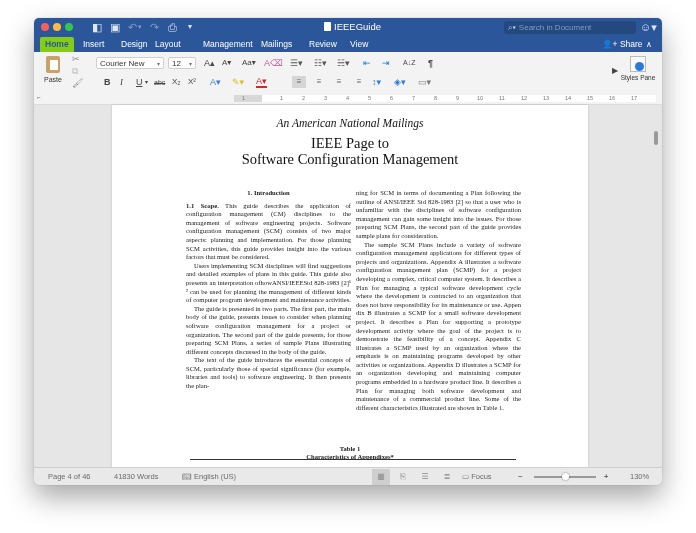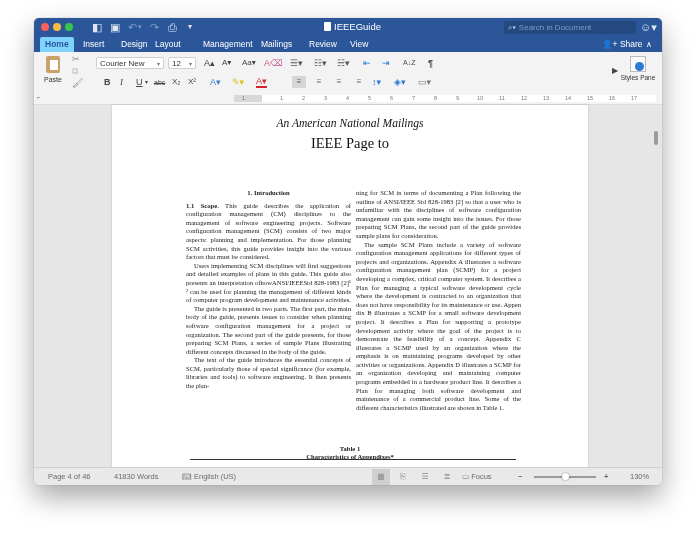--- a/index.html
+++ b/index.html
@@ -26,21 +26,21 @@
   .doc-title .docicon { display:inline-block; width:7px; height:9px; background:#fff; margin-right:3px; vertical-align:-1px; border-radius:1px; }
   .searchbox {
     position:absolute; left:470px; top:3px; width:132px; height:13px; background:#24497f;
     border-radius:3px; color:#7f9bc8; font-size:8px; line-height:13px; padding-left:4px; box-sizing:border-box;
   }
   .searchbox .sicon { color:#c9d6ea; margin-right:3px; }
   .smiley { position:absolute; left:606px; top:2px; color:#dfe6f3; font-size:11px; line-height:14px; }
   
   .tabbar { position:absolute; left:0; top:18px; width:628px; height:16px; background:#2b579a; }
   .tab { position:absolute; top:1px; height:15px; color:#ffffff; font-size:8.5px; line-height:15px; padding:0 5px; }
-  .tab.active { background:#7dd3fc; color:#2b579a; border-radius:2px 2px 0 0; font-weight:bold; }
+  .tab.active { background:#84cc16; color:#2b579a; border-radius:2px 2px 0 0; font-weight:bold; }
   .share { position:absolute; left:568px; top:1px; color:#ffffff; font-size:8.5px; line-height:15px; }
   .collapse { position:absolute; left:612px; top:1px; color:#ffffff; font-size:8px; line-height:15px; }
   
   .ribbon { position:absolute; left:0; top:34px; width:628px; height:42px; background:#f3f3f3; border-bottom:1px solid #d6d6d6; }
   .paste { position:absolute; left:6px; top:2px; width:26px; text-align:center; }
   .paste .clip { width:14px; height:17px; margin:2px auto 0; background:#c8a266; border-radius:2px; position:relative; }
   .paste .clip:after { content:""; position:absolute; left:4px; top:4px; width:8px; height:10px; background:#fff; }
   .paste .label { font-size:7px; color:#333; margin-top:3px; }
   .small-icon { position:absolute; font-size:9px; color:#888; }
   .fontbox { position:absolute; top:5px; height:12px; background:#fff; border:1px solid #cfcfcf; border-radius:2px; font-size:8px; line-height:12px; padding-left:3px; box-sizing:border-box; color:#333; }
@@ -217,20 +217,21 @@
     <span class="tick" style="left:531px">14</span>
     <span class="tick" style="left:553px">15</span>
     <span class="tick" style="left:575px">16</span>
     <span class="tick" style="left:597px">17</span>
   </div>
 
   <div class="docarea">
     <div class="page">
       <div class="p-text anst">An American National Mailings</div>
       <div class="p-text ttl1">IEEE Page to</div>
+      <div class="p-text ttl2">Software Configuration Management</div>
 
       <div class="col left">
         <p class="sechead">1.  Introduction</p>
         <p class="noind"><b>1.1 Scope.</b><span> This guide describes the application of configuration management (CM) disciplines to the management of software engineering projects. Software configuration management (SCM) consists of two major aspects: planning and implementation. For those planning SCM activities, this guide provides insight into the various factors that must be considered.</span></p>
         <p>Users implementing SCM disciplines will find suggestions and detailed examples of plans in this guide. This guide also presents an interpretation ofhowANSI/IEEEStd 828-1983 [2]¹ ² can be used for planning the management of different kinds of computer program development and maintenance activities.</p>
         <p>The guide is presented in two parts. The first part, the main body of the guide, presents issues to consider when planning software configuration management for a project or organization. The second part of the guide presents, for those preparing SCM Plans, a series of sample Plans illustrating different concepts discussed in the body of the guide.</p>
         <p>The text of the guide introduces the essential concepts of SCM, particularly those of special significance (for example, libraries and tools) to software engineering. It then presents the plan-</p>
       </div>
 
       <div class="col right">

